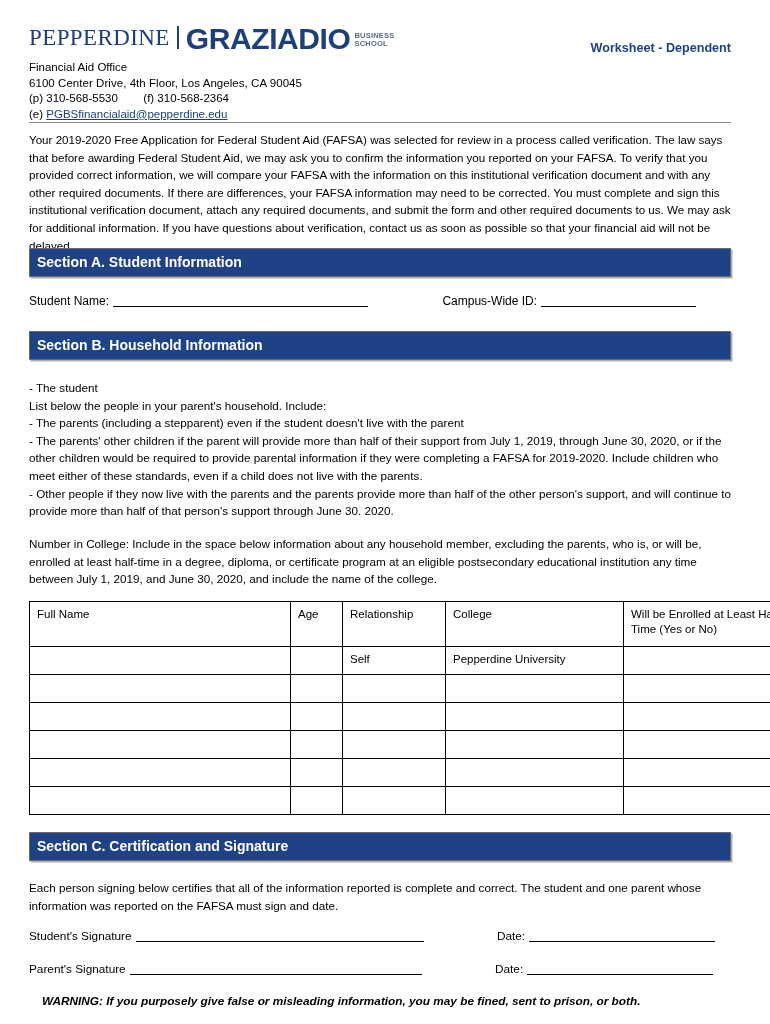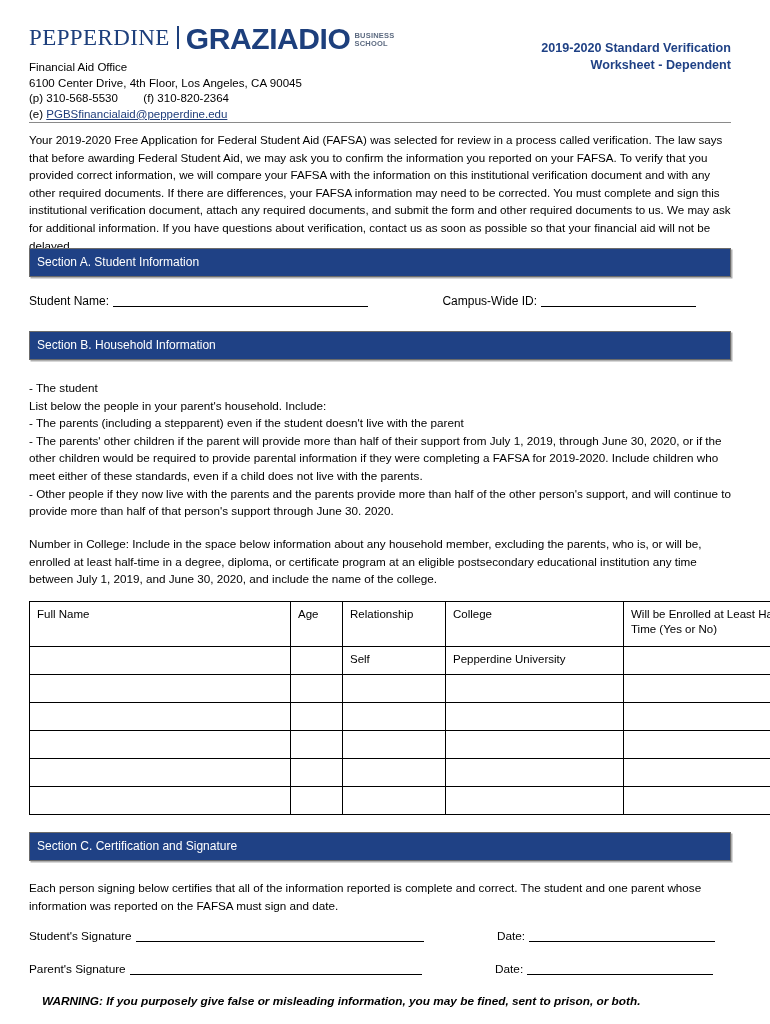--- a/index.html
+++ b/index.html
@@ -132,22 +132,22 @@
     width: 702px;
     height: 29px;
     background: #1f4185;
     border: 1px solid #6b6b6b;
     box-sizing: border-box;
     box-shadow: 1.5px 1.5px 0 rgba(110,110,110,0.55);
   }
   .section-bar span {
     display: block;
     color: #ffffff;
-    font-weight: normal;
-    font-size: 12px;
+    font-weight: bold;
+    font-size: 14px;
     line-height: 27px;
     padding-left: 7px;
   }
 
   
   .fieldrow {
     position: absolute;
     left: 29px;
     width: 702px;
     font-size: 12px;
@@ -236,30 +236,29 @@
       </div>
 
       <div class="contact">
         <div>Financial Aid Office</div>
         <div class="addr">6100 Center Drive, 4th Floor, Los Angeles, CA 90045</div>
         <div>
           <span>(p)</span>
           <span>310-568-5530</span>
           <span class="fax-gap"></span>
           <span>(f)</span>
-          <span>310-820-2364</span>
+          <span>310-568-2364</span>
         </div>
         <div>
           <span>(e)</span>
           <a class="email-link" href="#">PGBSfinancialaid@pepperdine.edu</a>
         </div>
       </div>
 
       <div class="doc-title">
-        <div>2019-2020 Standard Verification</div>
         <div>Worksheet - Dependent</div>
       </div>
 
     </div>
   </div>
 
   <div class="rule"></div>
 
   <div class="intro">Your 2019-2020 Free Application for Federal Student Aid (FAFSA) was selected for review in a process called verification. The law says that before awarding Federal Student Aid, we may ask you to confirm the information you reported on your FAFSA. To verify that you provided correct information, we will compare your FAFSA with the information on this institutional verification document and with any other required documents. If there are differences, your FAFSA information may need to be corrected. You must complete and sign this institutional verification document, attach any required documents, and submit the form and other required documents to us. We may ask for additional information. If you have questions about verification, contact us as soon as possible so that your financial aid will not be delayed.</div>
 

